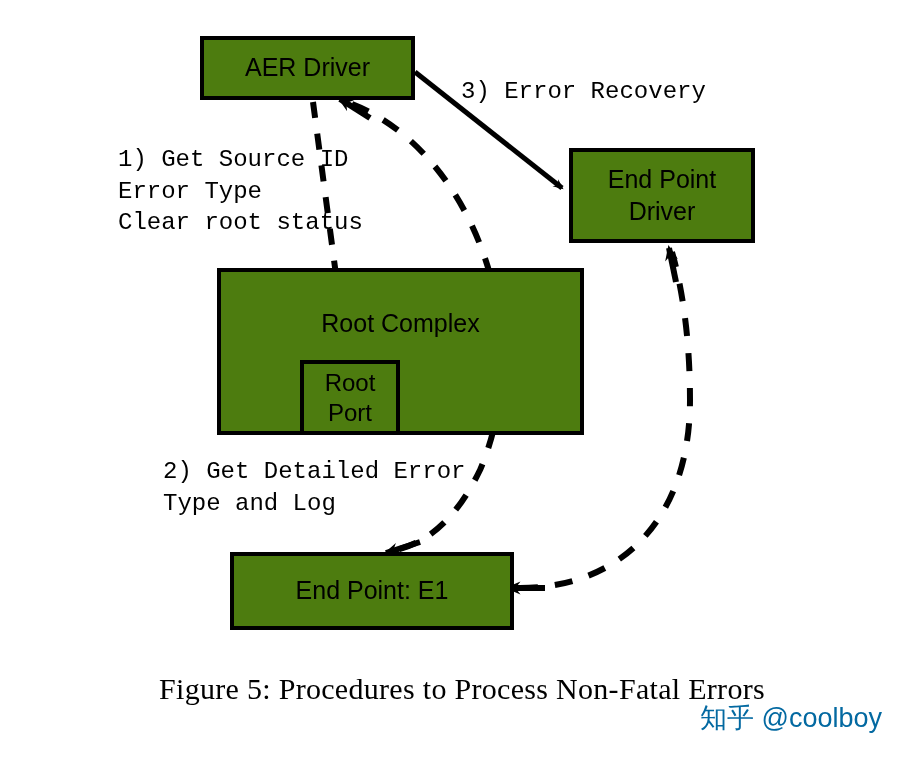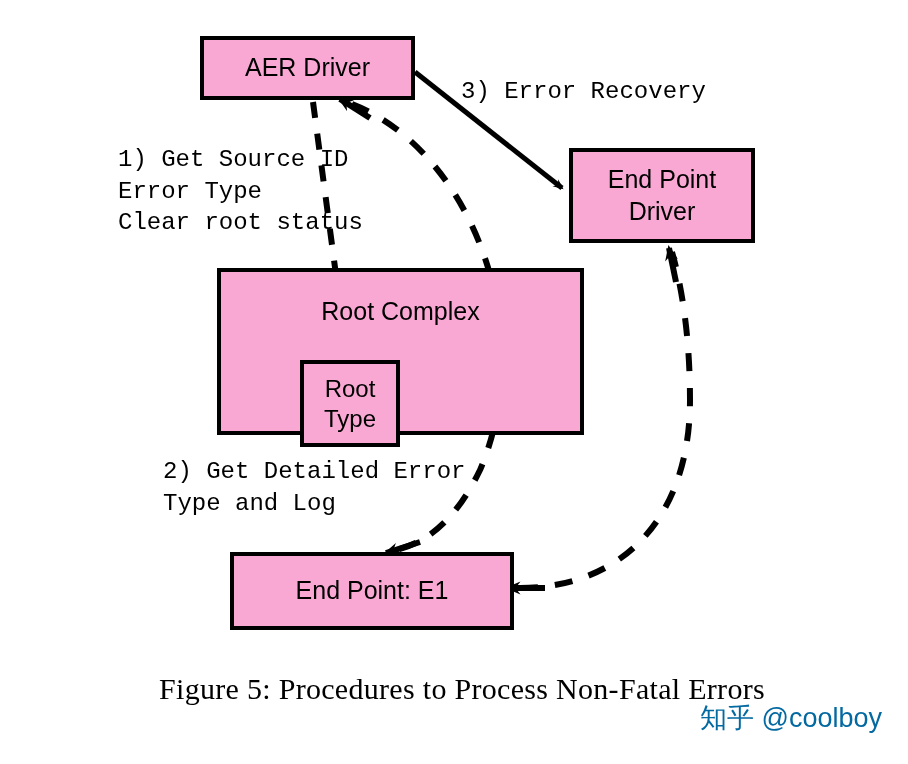--- a/index.html
+++ b/index.html
@@ -30,48 +30,48 @@
     left: 0;
     top: 0;
     width: 908px;
     height: 764px;
   }
 
   
   .node-box {
     position: absolute;
     border: 4px solid #000000;
-    background: #f9a8d4;
+    background: #4d7c0f;
     box-sizing: border-box;
     display: flex;
     flex-direction: column;
     align-items: center;
     justify-content: center;
     text-align: center;
     font-family: "Liberation Sans", sans-serif;
     font-size: 25px;
     line-height: 1.25;
     color: #000000;
   }
 
   #box-aer-driver  { left: 200px; top: 36px;  width: 215px; height: 64px; }
   #box-endpoint-driver { left: 569px; top: 148px; width: 186px; height: 95px; }
   #box-root-complex {
     left: 217px; top: 268px; width: 367px; height: 167px;
     justify-content: flex-start; align-items: center;
   }
   #box-root-port {
-    left: 300px; top: 360px; width: 100px; height: 87px;
+    left: 300px; top: 360px; width: 100px; height: 75px;
     border-width: 4px;
     font-size: 24px;
   }
   #box-endpoint-e1 { left: 216px; top: 552px; width: 284px; height: 78px; margin-left: 14px; }
 
   #box-root-complex .rc-title {
-    margin-top: 24px;
+    margin-top: 36px;
     font-size: 25px;
   }
 
   .node-line { display: block; white-space: nowrap; }
 
   
   .diagram-label {
     position: absolute;
     font-family: Liberation Mono, monospace;
     font-size: 24px;
@@ -147,21 +147,21 @@
     <span class="node-line">End Point</span>
     <span class="node-line">Driver</span>
   </div>
 
   <div class="node-box" id="box-root-complex">
     <span class="node-line rc-title">Root Complex</span>
   </div>
 
   <div class="node-box" id="box-root-port">
     <span class="node-line">Root</span>
-    <span class="node-line">Type</span>
+    <span class="node-line">Port</span>
   </div>
 
   <div class="node-box" id="box-endpoint-e1">
     <span class="node-line">End Point: E1</span>
   </div>
 
   <div class="diagram-label" id="label-step1">1) Get Source ID
 Error Type
 Clear root status</div>
   <div class="diagram-label" id="label-step2">2) Get Detailed Error

